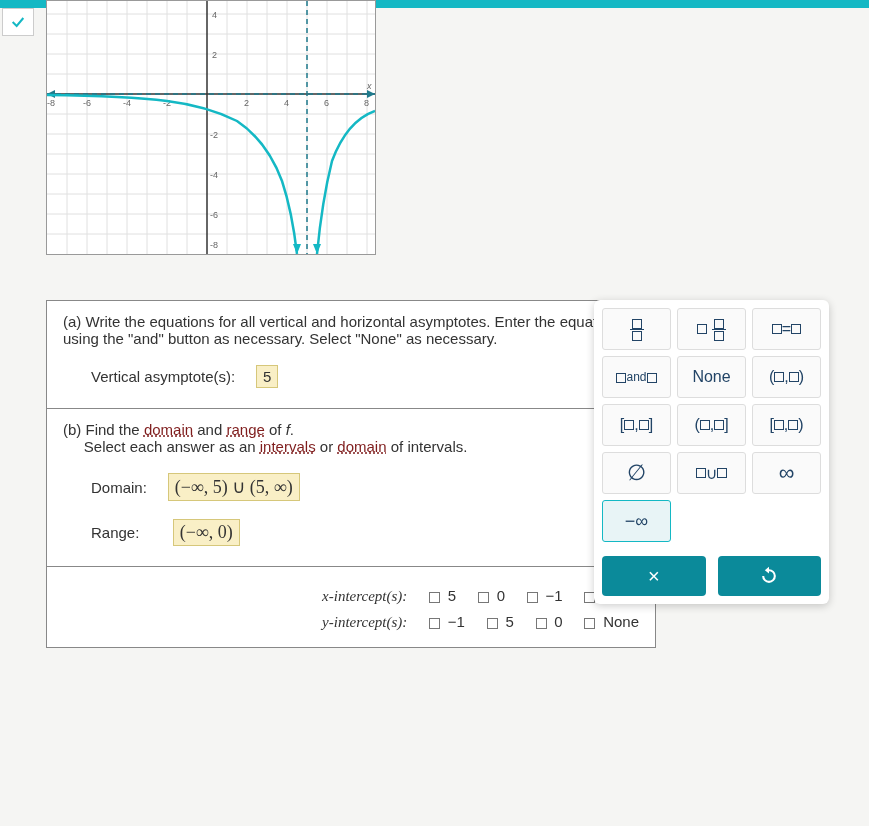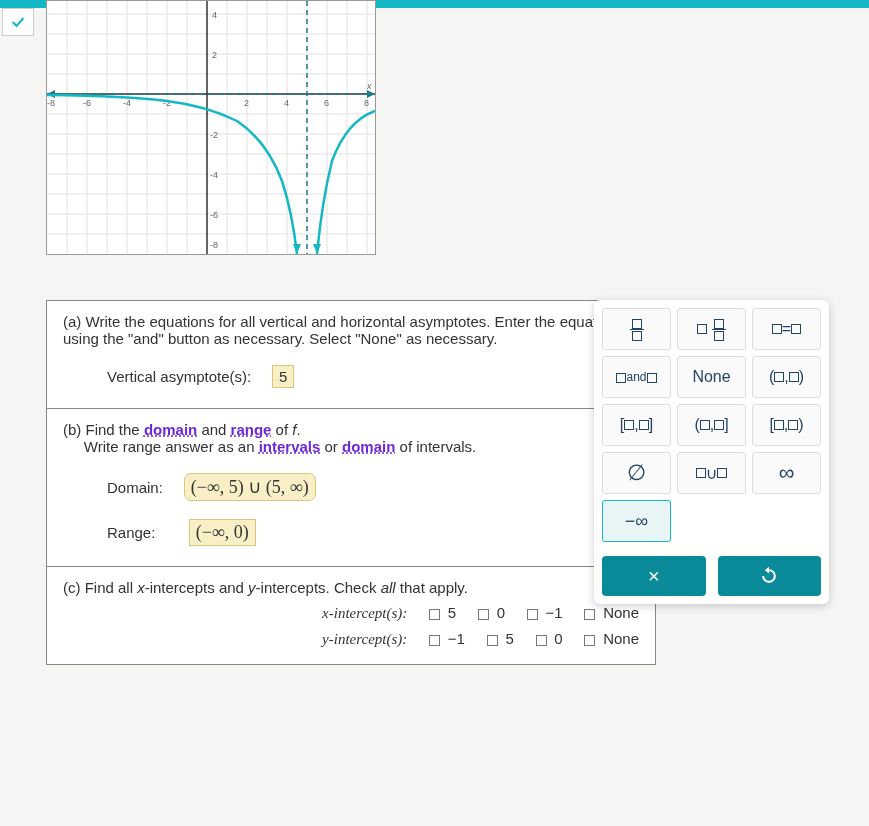--- a/index.html
+++ b/index.html
@@ -47,32 +47,31 @@
       border: 1px solid #888;
       background: #fff;
       font-size: 15px;
       color: #333;
     }
     .sectA, .sectB, .sectC {
       padding: 12px 16px;
       border-bottom: 1px solid #888;
     }
     .sectC { border-bottom: none; }
-    .label-row { margin: 18px 0 8px 44px; }
+    .label-row { margin: 18px 0 8px 28px; }
     .ans-hl {
       background: #f9efc6;
       border: 1px solid #d6c77a;
       padding: 2px 6px;
       display: inline-block;
     }
     .term-link {
-      color: #6d28d9;
+      color: #7f1d1d;
       text-decoration: underline;
       text-decoration-style: dotted;
-      font-weight: bold;
     }
     .cb-row { margin: 8px 0 4px 28px; font-style: italic; font-family: 'Times New Roman', serif; text-align: right;}
     .cb-row label { font-style: normal; font-family: Arial;}
     .cb { display: inline-block; width: 11px; height: 11px; border: 1px solid #777; margin: 0 4px 0 18px; vertical-align: middle; }
     .palette {
       position: absolute;
       right: 40px;
       top: 300px;
       width: 235px;
       background: #fff;
@@ -202,33 +201,32 @@
   <div class="sectA">
     <div>(a) Write the equations for all vertical and horizontal asymptotes. Enter the equations using the "and" button as necessary. Select "None" as necessary.</div>
     <div class="label-row">
       <span>Vertical asymptote(s):</span>&nbsp;&nbsp;&nbsp;&nbsp;
       <span class="ans-hl">5</span>
     </div>
   </div>
   <div class="sectB">
     <div>
       <span>(b) Find the </span><span class="term-link">domain</span><span> and </span><span class="term-link">range</span><span> of </span><i>f</i><span>.</span><br>
-      &nbsp;&nbsp;&nbsp;&nbsp;&nbsp;<span>Write range answer as an </span><span class="term-link">intervals</span><span> or </span><span class="term-link">domain</span><span> of intervals.</span>
+      &nbsp;&nbsp;&nbsp;&nbsp;&nbsp;<span>Select each answer as an </span><span class="term-link">intervals</span><span> or </span><span class="term-link">domain</span><span> of intervals.</span>
     </div>
     <div class="label-row">
       <span>Domain:</span>&nbsp;&nbsp;&nbsp;&nbsp;
-      <span class="ans-hl" style="font-family:'Times New Roman',serif;font-size:18px;border-radius:7px;">(−∞, 5) ∪ (5, ∞)</span>
+      <span class="ans-hl" style="font-family:'Times New Roman',serif;font-size:18px;">(−∞, 5) ∪ (5, ∞)</span>
     </div>
     <div class="label-row">
       <span>Range:</span>&nbsp;&nbsp;&nbsp;&nbsp;&nbsp;&nbsp;&nbsp;
       <span class="ans-hl" style="font-family:'Times New Roman',serif;font-size:18px;">(−∞, 0)</span>
     </div>
   </div>
   <div class="sectC">
-    <div>(c) Find all <i>x</i>-intercepts and <i>y</i>-intercepts. Check <i>all</i> that apply.</div>
     <div class="cb-row">
       <span style="font-style:italic">x-intercept(s):</span>
       <span class="cb"></span> <label>5</label>
       <span class="cb"></span> <label>0</label>
       <span class="cb"></span> <label>−1</label>
       <span class="cb"></span> <label>None</label>
     </div>
     <div class="cb-row">
       <span style="font-style:italic">y-intercept(s):</span>
       <span class="cb"></span> <label>−1</label>

